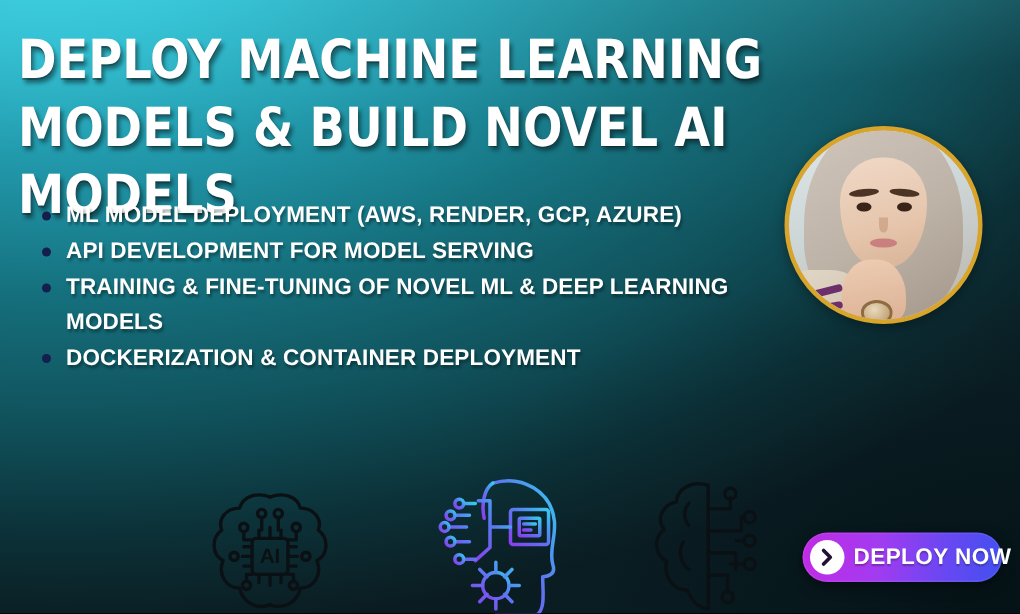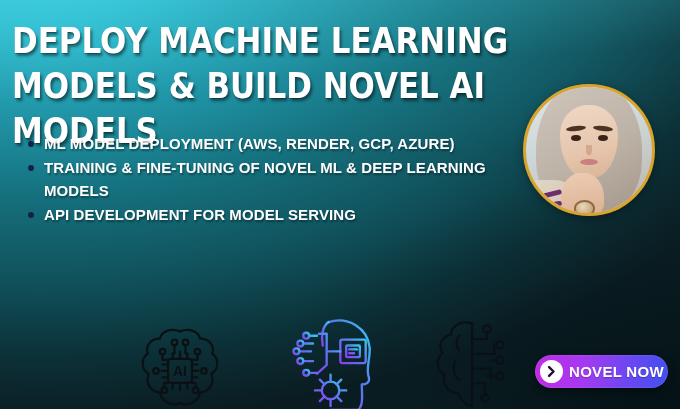--- a/index.html
+++ b/index.html
@@ -131,22 +131,23 @@
 
 <div id="banner">
 
   <div id="topsheen"></div>
   <div id="vignette"></div>
 
   <div id="title">DEPLOY MACHINE LEARNING MODELS &amp; BUILD NOVEL AI MODELS</div>
 
   <ul id="bullets">
     <li>ML MODEL DEPLOYMENT (AWS, RENDER, GCP, AZURE)</li>
+    <li>API DEVELOPMENT FOR MODEL SERVING</li>
     <li>TRAINING &amp; FINE-TUNING OF NOVEL ML &amp; DEEP LEARNING MODELS</li>
-    <li>API DEVELOPMENT FOR MODEL SERVING</li>
+    <li>DOCKERIZATION &amp; CONTAINER DEPLOYMENT</li>
   </ul>
 
   <div id="avatar">
     <div class="photo">
       <div class="pt-bg"></div>
       <div class="pt-hijab"></div>
       <div class="pt-face"></div>
       <div class="pt-brow l"></div>
       <div class="pt-brow r"></div>
       <div class="pt-eye l"></div>
@@ -225,16 +226,16 @@
       <path d="M72 28h2M68 45h6M64 62h10"></path>
     </svg>
   </div>
 
   <div id="order-now">
     <span id="order-chevron">
       <svg viewBox="0 0 16 16" width="13" height="13">
         <path d="M5 2.5 L10.5 8 L5 13.5" fill="none" stroke="#241033" stroke-width="3" stroke-linecap="round" stroke-linejoin="round"></path>
       </svg>
     </span>
-    <span id="order-label">NOVEL NOW</span>
+    <span id="order-label">DEPLOY NOW</span>
   </div>
 
 </div>
 
 </body></html>

